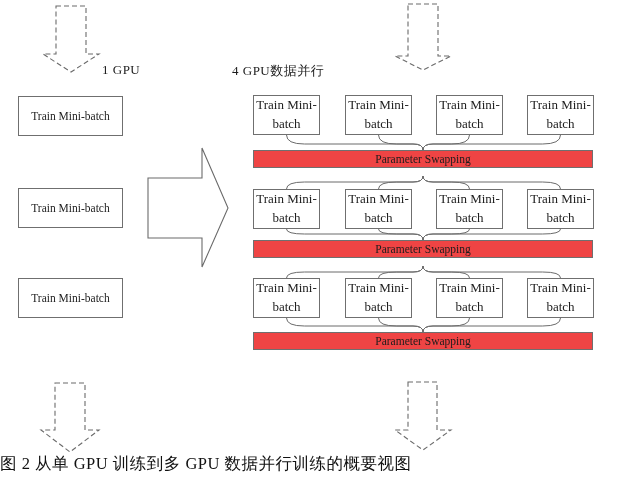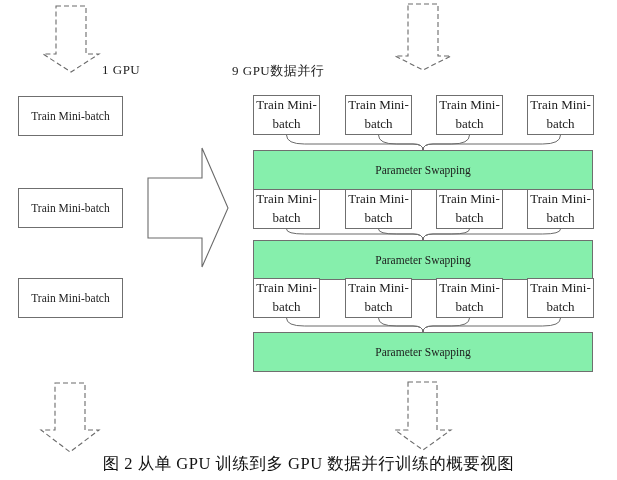--- a/index.html
+++ b/index.html
@@ -51,36 +51,36 @@
     width: 67px;
     height: 40px;
     font-size: 13px;
     line-height: 1.45;
     white-space: pre-line;
   }
   .swap-bar {
     position: absolute;
     left: 253px;
     width: 340px;
-    height: 40px;
+    height: 18px;
     border: 1px solid #6f6f6f;
-    background: #86efac;
+    background: #ef4444;
     display: flex;
     align-items: center;
     justify-content: center;
     font-size: 11.5px;
     color: #1c1c1c;
     box-sizing: border-box;
   }
   #caption {
     position: absolute;
     left: 0;
     top: 453px;
     width: 617px;
-    text-align: center;
+    text-align: left;
     font-size: 16.5px;
     color: #111111;
     letter-spacing: 0.5px;
   }
   .shape-line {
     fill: none;
     stroke: #6b6b6b;
     stroke-width: 1.1;
   }
   .dashed {
@@ -124,21 +124,21 @@
         <path d="M 423,266 Q 423,272 433,272 L 451.5,272 Q 469.5,272 469.5,278" class="connector"></path>
         <path d="M 423,266 Q 423,272 433,272 L 542.5,272 Q 560.5,272 560.5,278" class="connector"></path>
         <path d="M 286.5,318 Q 286.5,326 304.5,326 L 413,326 Q 423,326 423,332" class="connector"></path>
         <path d="M 378.5,318 Q 378.5,326 396.5,326 L 413,326 Q 423,326 423,332" class="connector"></path>
         <path d="M 469.5,318 Q 469.5,326 451.5,326 L 433,326 Q 423,326 423,332" class="connector"></path>
         <path d="M 560.5,318 Q 560.5,326 542.5,326 L 433,326 Q 423,326 423,332" class="connector"></path>
       </g>
   </svg>
 
   <div class="col-label" style="left:102px; top:62px;">1 GPU</div>
-  <div class="col-label" style="left:232px; top:62px;">9 GPU数据并行</div>
+  <div class="col-label" style="left:232px; top:62px;">4 GPU数据并行</div>
 
   <div class="box left-box" style="top:96px;">Train Mini-batch</div>
   <div class="box left-box" style="top:188px;">Train Mini-batch</div>
   <div class="box left-box" style="top:278px;">Train Mini-batch</div>
 
   <div class="box grid-box" style="left:253px; top:95px;">Train Mini-
 batch</div>
   <div class="box grid-box" style="left:345px; top:95px;">Train Mini-
 batch</div>
   <div class="box grid-box" style="left:436px; top:95px;">Train Mini-

